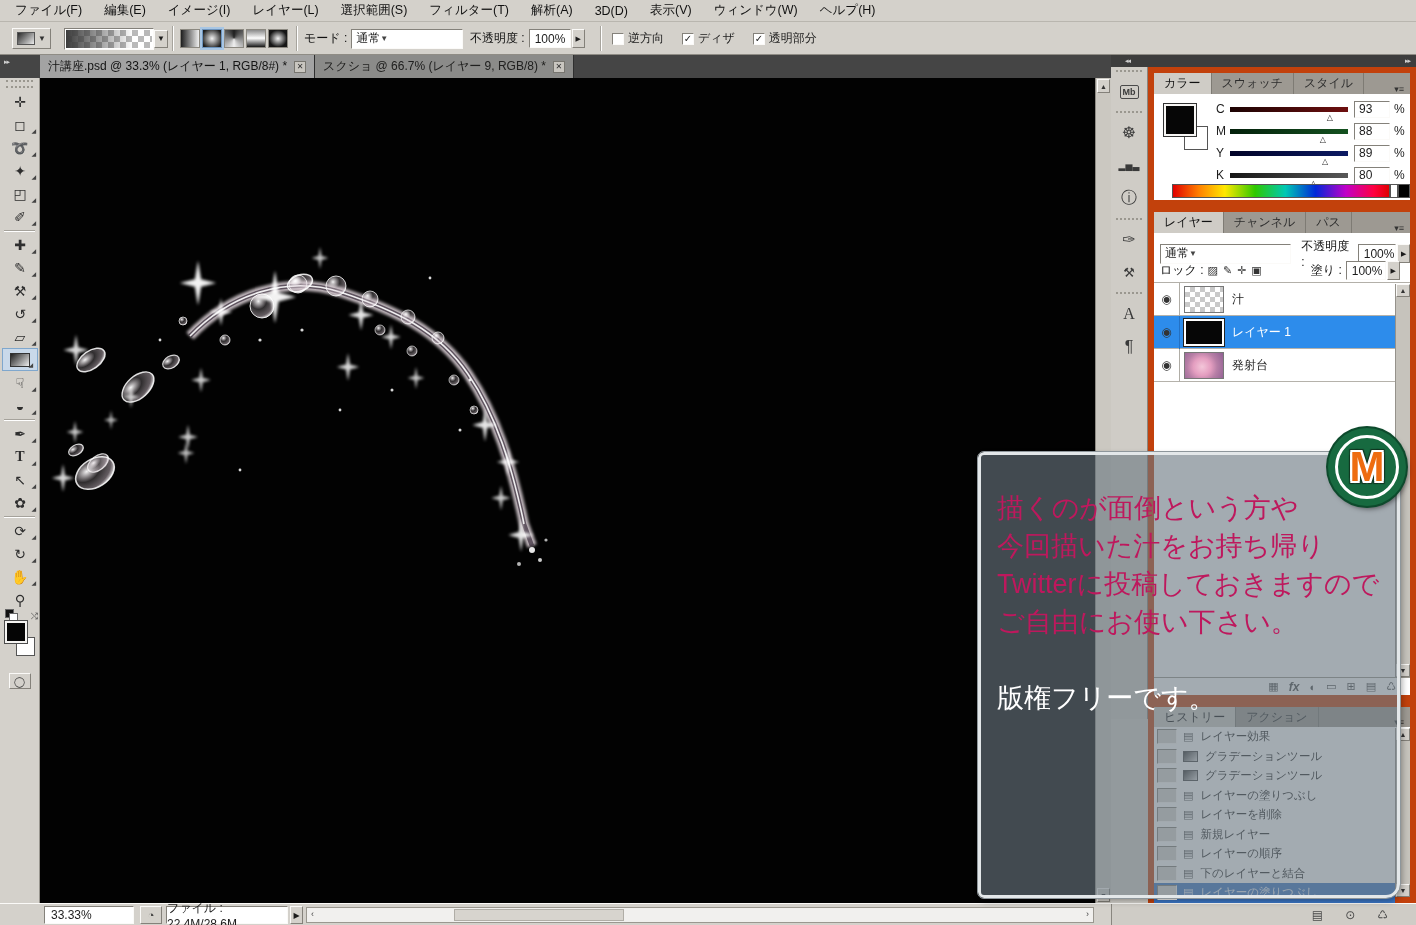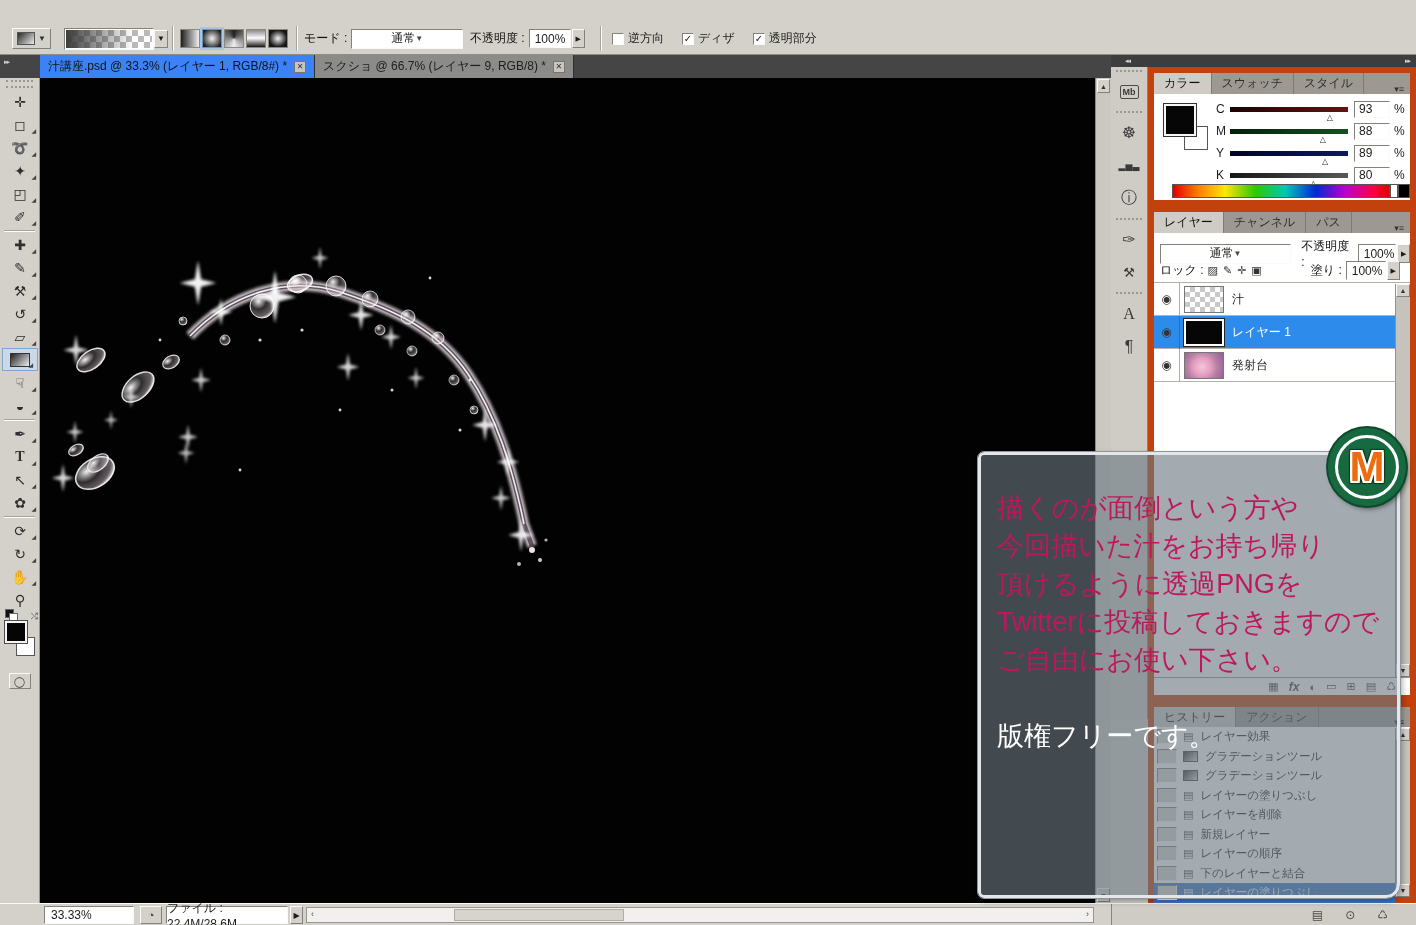--- a/index.html
+++ b/index.html
@@ -29,32 +29,32 @@
      background-size:auto,12px 12px; }
   .grad-preview-arrow { width:14px; height:18px; display:flex; align-items:center; justify-content:center; font-size:8px; background:#d4d1cb; border:1px solid; border-color:#fbfaf8 #84817a #84817a #fbfaf8; }
   .gtype { width:20px; height:19px; border:1px solid #8b8880; margin-right:2px; }
   .gtype.sel { outline:2px solid #a8c6e4; outline-offset:0; border-color:#6d94bd; }
   .gt-linear { background:linear-gradient(90deg,#1e1e1e,#f0f0f0); }
   .gt-radial { background:radial-gradient(circle at 50% 50%,#f2f2f2 0%,#1e1e1e 85%); }
   .gt-angle { background:conic-gradient(from 0deg,#1e1e1e,#f0f0f0,#1e1e1e); }
   .gt-reflect { background:linear-gradient(180deg,#8a8a8a,#fdfdfd 48%,#161616); }
   .gt-diamond { background:radial-gradient(closest-side,#f4f4f4,#161616); }
   .ob-label { font-size:12px; color:#111; margin-right:4px; }
-  .mode-select { width:112px; height:20px; display:flex; align-items:center; justify-content:center; padding:0 4px; font-size:12px; }
+  .mode-select { width:112px; height:20px; display:flex; align-items:center; justify-content:flex-start; padding:0 4px; font-size:12px; }
   .spin-box { width:42px; height:19px; display:flex; align-items:center; padding-left:5px; font-size:12px; }
   .spin-btn { width:13px; height:19px; display:flex; align-items:center; justify-content:center; font-size:7px; margin-left:1px; }
   .chk { width:12px; height:12px; margin-right:4px; display:flex; align-items:center; justify-content:center; font-size:10px; font-weight:bold; color:#222; line-height:10px; }
   .chk-row { display:flex; align-items:center; margin-right:18px; font-size:12px; }
 
   
   .tabbar { position:absolute; left:0; top:55px; width:1416px; height:23px; background:#454545; display:flex; }
   .tab-dockleft { width:40px; height:23px; background:#454545; position:relative; }
   .tab-dockleft .dd { position:absolute; left:4px; top:3px; font-size:7px; color:#cfcfcf; letter-spacing:-1px; }
   .doctab { height:23px; display:flex; align-items:center; padding:0 8px; font-size:12px; gap:7px; border-right:1px solid #2f2f2f; }
-  .doctab.active { background:#3b82f6; color:#141414; }
+  .doctab.active { background:#a3a3a3; color:#141414; }
   .doctab.inactive { background:#8b8b89; color:#20201f; }
   .tab-close { width:12px; height:12px; font-size:8px; display:flex; align-items:center; justify-content:center; color:#333; border:1px solid #77756f; background:#c9c6c0; }
   .tabbar-right { margin-left:auto; color:#d8d8d8; font-size:7px; letter-spacing:-1px; padding:4px 6px 0 0; }
 
   
   .toolbar { position:absolute; left:0; top:78px; width:40px; height:825px; background:#d4d1cb; border-right:1px solid #97948d; }
   .tb-grip { height:8px; margin:2px 6px; border-top:2px dotted #9a978f; border-bottom:2px dotted #9a978f; }
   .tool { width:40px; height:23px; display:flex; align-items:center; justify-content:center; font-size:14px; color:#2e2e2e; position:relative; }
   .tool .corner { position:absolute; right:4px; bottom:2px; font-size:6px; color:#444; }
   .tool.selected { background:#c9d9ea; border:1px solid #7fa7cd; margin:0 2px; width:36px; }
@@ -162,20 +162,33 @@
      background:#176a40; box-shadow:0 0 0 2px #0d4a2c, 2px 3px 5px rgba(0,0,0,0.5); display:flex; align-items:center; justify-content:center; }
   .logo-ring { width:64px; height:64px; border-radius:50%; border:3px solid #ffffff; background:#176a40; display:flex; align-items:center; justify-content:center; }
   .logo-letter { font-size:42px; font-weight:bold; color:#ee6c10; line-height:1;
      text-shadow:-2px 0 #fff, 2px 0 #fff, 0 -2px #fff, 0 2px #fff, -2px -2px #fff, 2px 2px #fff, -2px 2px #fff, 2px -2px #fff, -3px -3px 1px #10331f, 3px 3px 1px #10331f, 3px -3px 1px #10331f, -3px 3px 1px #10331f; }
 </style>
 </head>
 <body>
 
 <div class="app">
 
+  <div class="menubar">
+    <span class="menu-item">ファイル(F)</span>
+    <span class="menu-item">編集(E)</span>
+    <span class="menu-item">イメージ(I)</span>
+    <span class="menu-item">レイヤー(L)</span>
+    <span class="menu-item">選択範囲(S)</span>
+    <span class="menu-item">フィルター(T)</span>
+    <span class="menu-item">解析(A)</span>
+    <span class="menu-item">3D(D)</span>
+    <span class="menu-item">表示(V)</span>
+    <span class="menu-item">ウィンドウ(W)</span>
+    <span class="menu-item">ヘルプ(H)</span>
+  </div>
 
   <div class="optionsbar">
     <div class="ob" style="left:12px;">
       <div class="bout" style="display:flex;align-items:center;padding:3px 4px;">
         <div class="grad-chip"></div>
         <span class="drop-arrow">▼</span>
       </div>
     </div>
     <div class="ob" style="left:64px;">
       <div class="bin" style="display:flex;padding:1px;">
@@ -648,21 +661,20 @@
       <span class="sbr-ico">▤</span>
       <span class="sbr-ico">⊙</span>
       <span class="sbr-ico">♺</span>
     </div>
   </div>
 
   <div class="overlay">
     <div class="ov-text">
       <div class="ov-line">描くのが面倒という方や</div>
       <div class="ov-line">今回描いた汁をお持ち帰り</div>
-      <div class="ov-line">頂けるように透過PNGを</div>
       <div class="ov-line">Twitterに投稿しておきますので</div>
       <div class="ov-line">ご自由にお使い下さい。</div>
       <div class="ov-footer">版権フリーです。</div>
     </div>
   </div>
 
   <div class="logo">
     <div class="logo-ring">
       <span class="logo-letter">M</span>
     </div>

